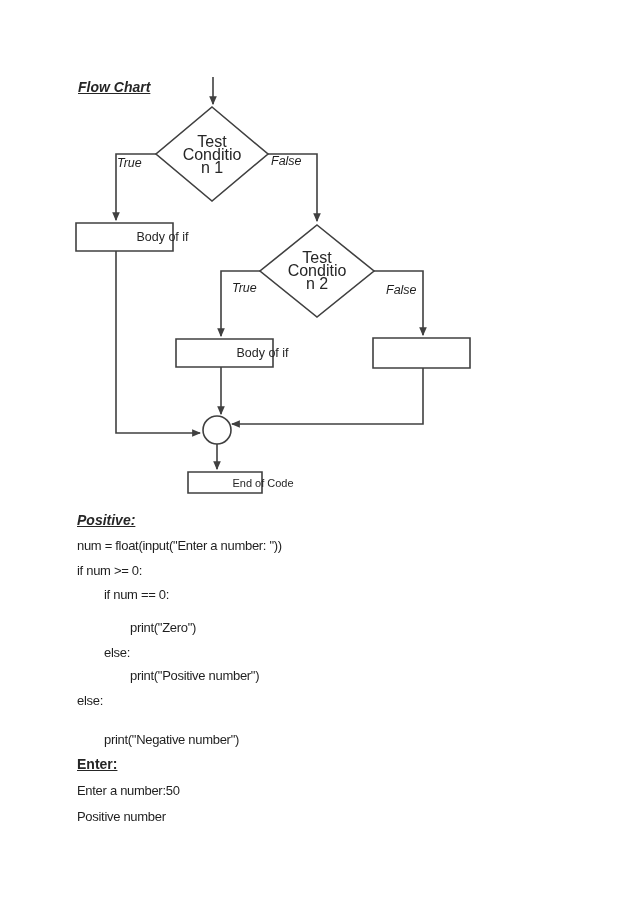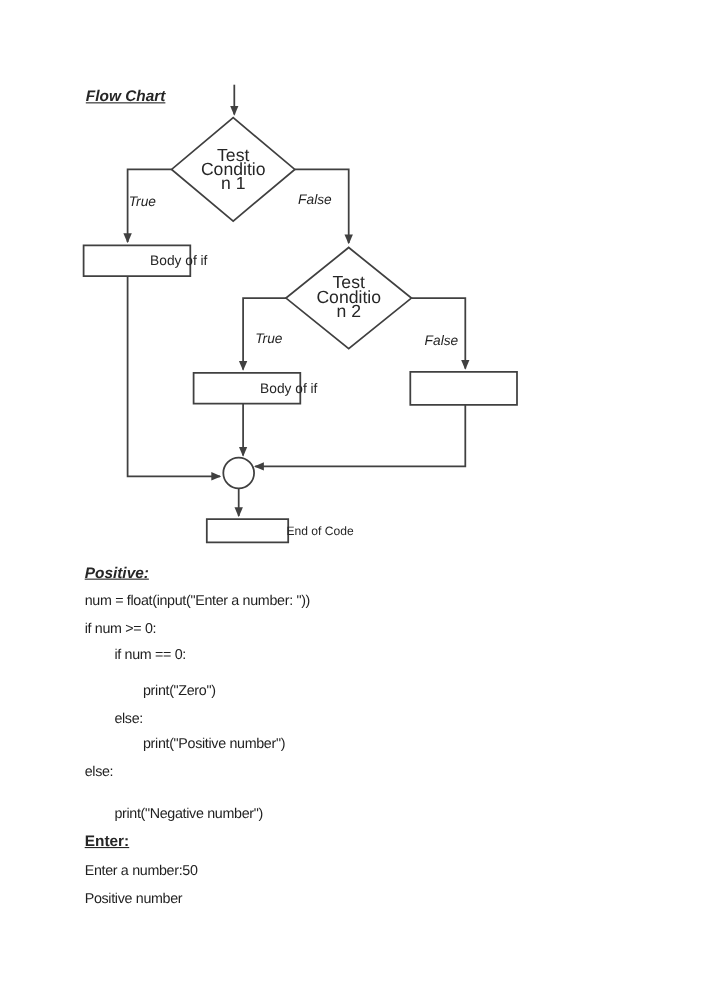--- a/index.html
+++ b/index.html
@@ -37,21 +37,20 @@
 
   .flow-svg { position: absolute; left: 0; top: 0; }
   .flow-svg * { vector-effect: non-scaling-stroke; }
 
   .flow-label {
     position: absolute;
     font-size: 12.5px;
     font-style: italic;
     color: #1f1f1f;
     white-space: pre;
-    margin-top: 20px;
   }
   #d1-true  { left: 117px; top: 156px; }
   #d1-false { left: 271px; top: 154px; }
   #d2-true  { left: 232px; top: 281px; }
   #d2-false { left: 386px; top: 283px; }
 
   .diamond-text {
     position: absolute;
     text-align: center;
     font-size: 16px;
@@ -67,21 +66,21 @@
     align-items: center;
     justify-content: center;
     font-size: 12.5px;
     color: #262626;
     white-space: pre;
     padding-left: 38px;
   }
   #box1-label { left: 76px;  top: 223px; width: 97px; height: 28px; }
   #box2-label { left: 176px; top: 339px; width: 97px; height: 28px; }
   #box3-label { left: 373px; top: 338px; width: 97px; height: 30px; }
-  #end-label  { left: 188px; top: 472px; width: 74px; height: 21px; font-size: 11px; margin-left: 28px; }
+  #end-label  { left: 188px; top: 472px; width: 74px; height: 21px; font-size: 11px; }
 </style>
 </head>
 <body>
 
 <div class="page">
 
   <svg class="flow-svg" width="638" height="510" viewBox="0 0 638 510">
     <defs>
       <marker id="arrowhead" viewBox="0 0 8 8" refX="7" refY="4" markerWidth="9" markerHeight="9" markerUnits="userSpaceOnUse" orient="auto-start-reverse">
         <path d="M0,0.6 L8,4 L0,7.4 Z" fill="#404040"></path>

